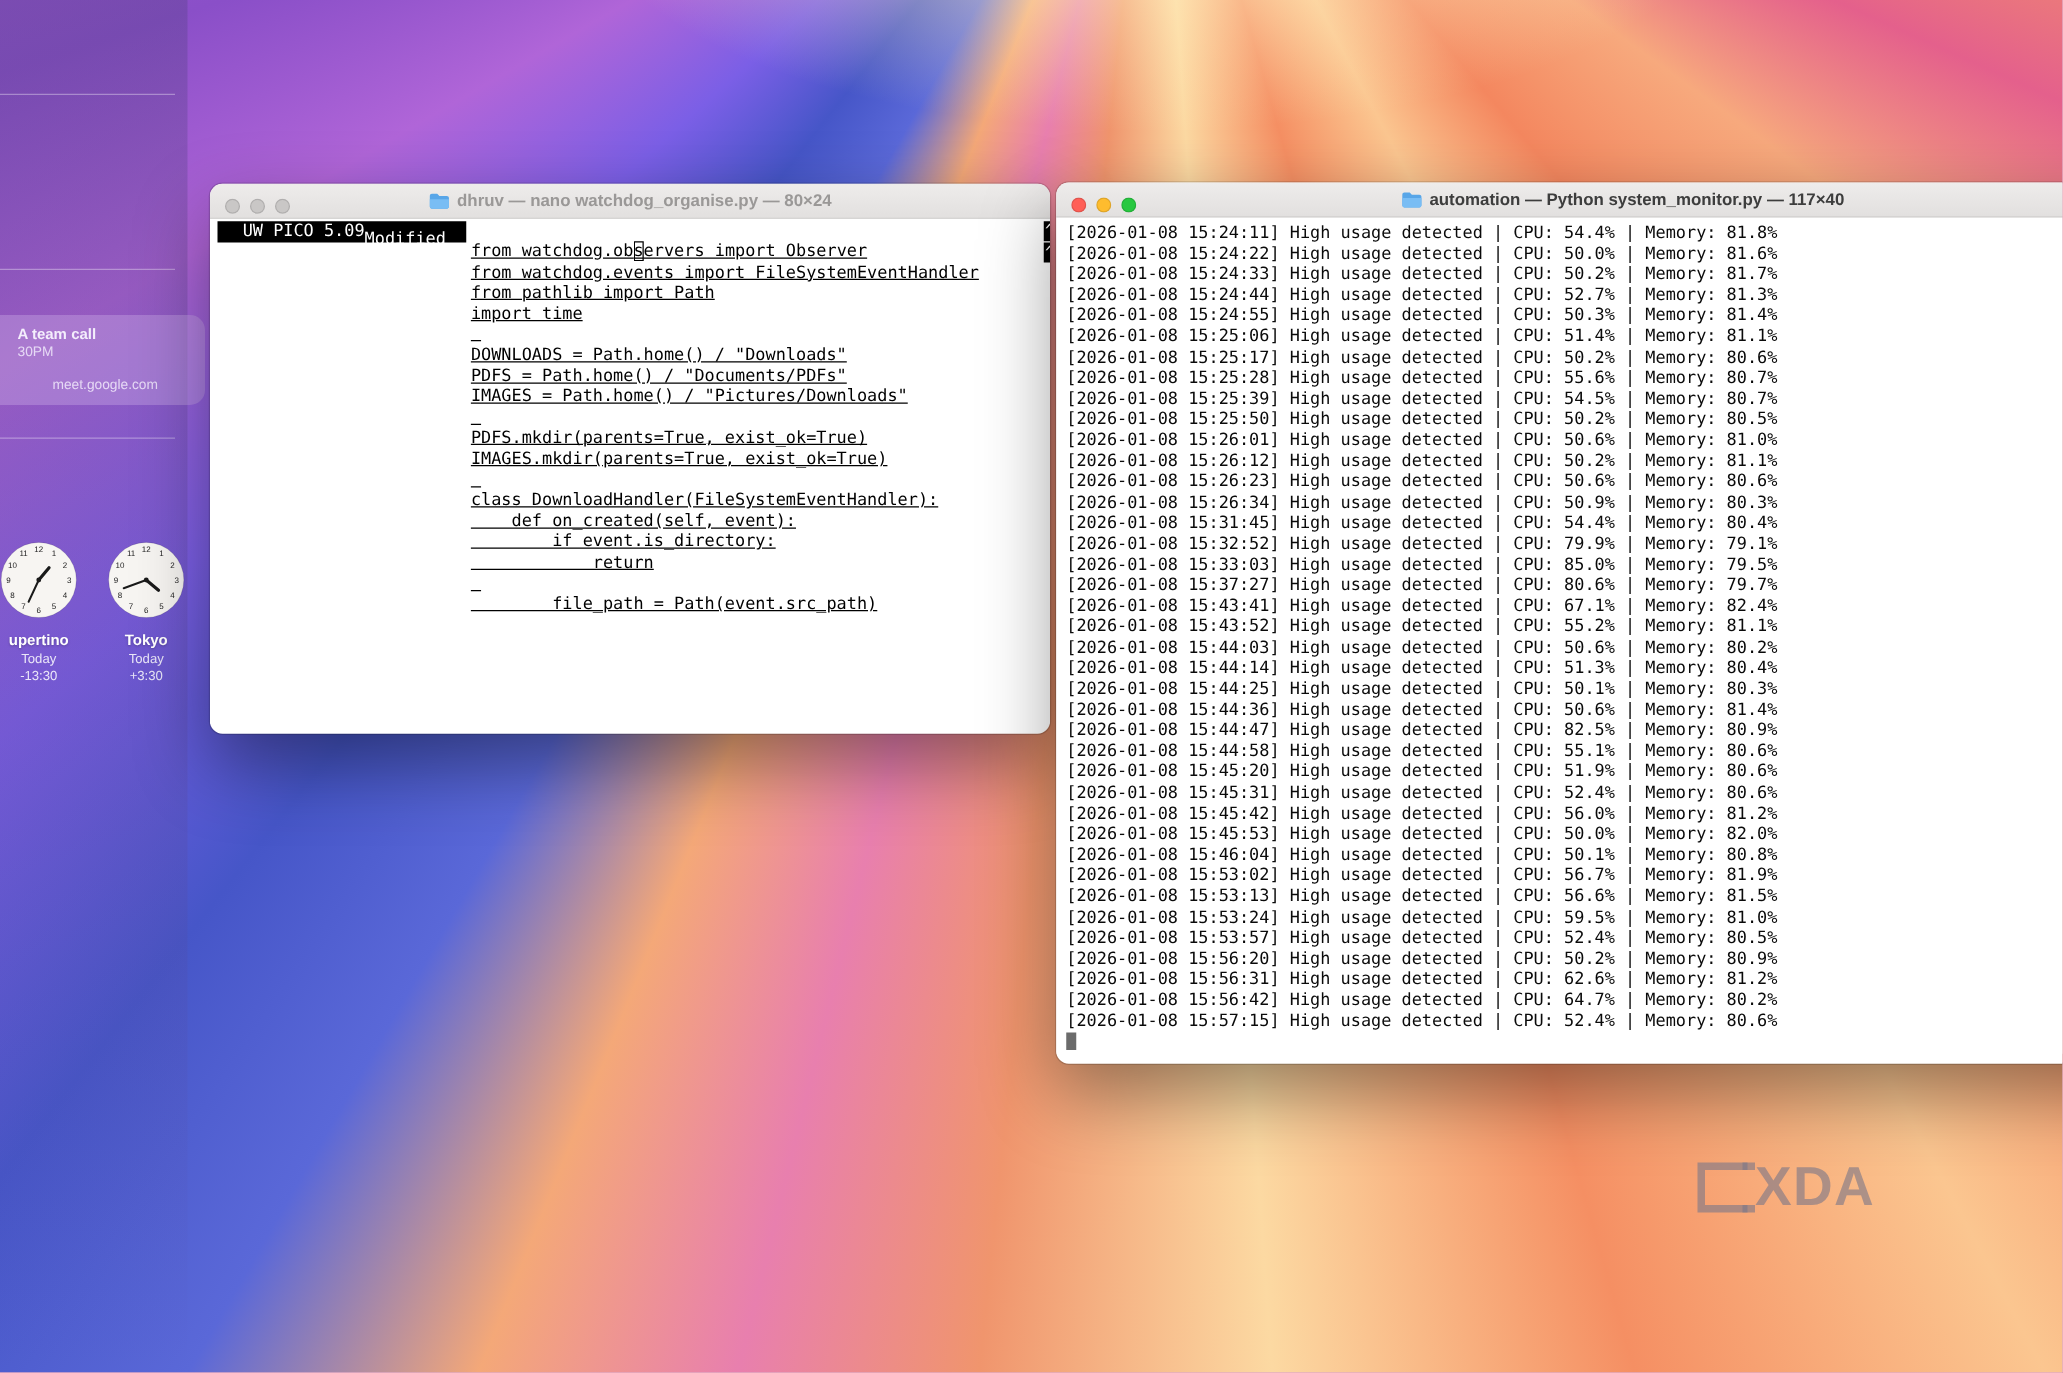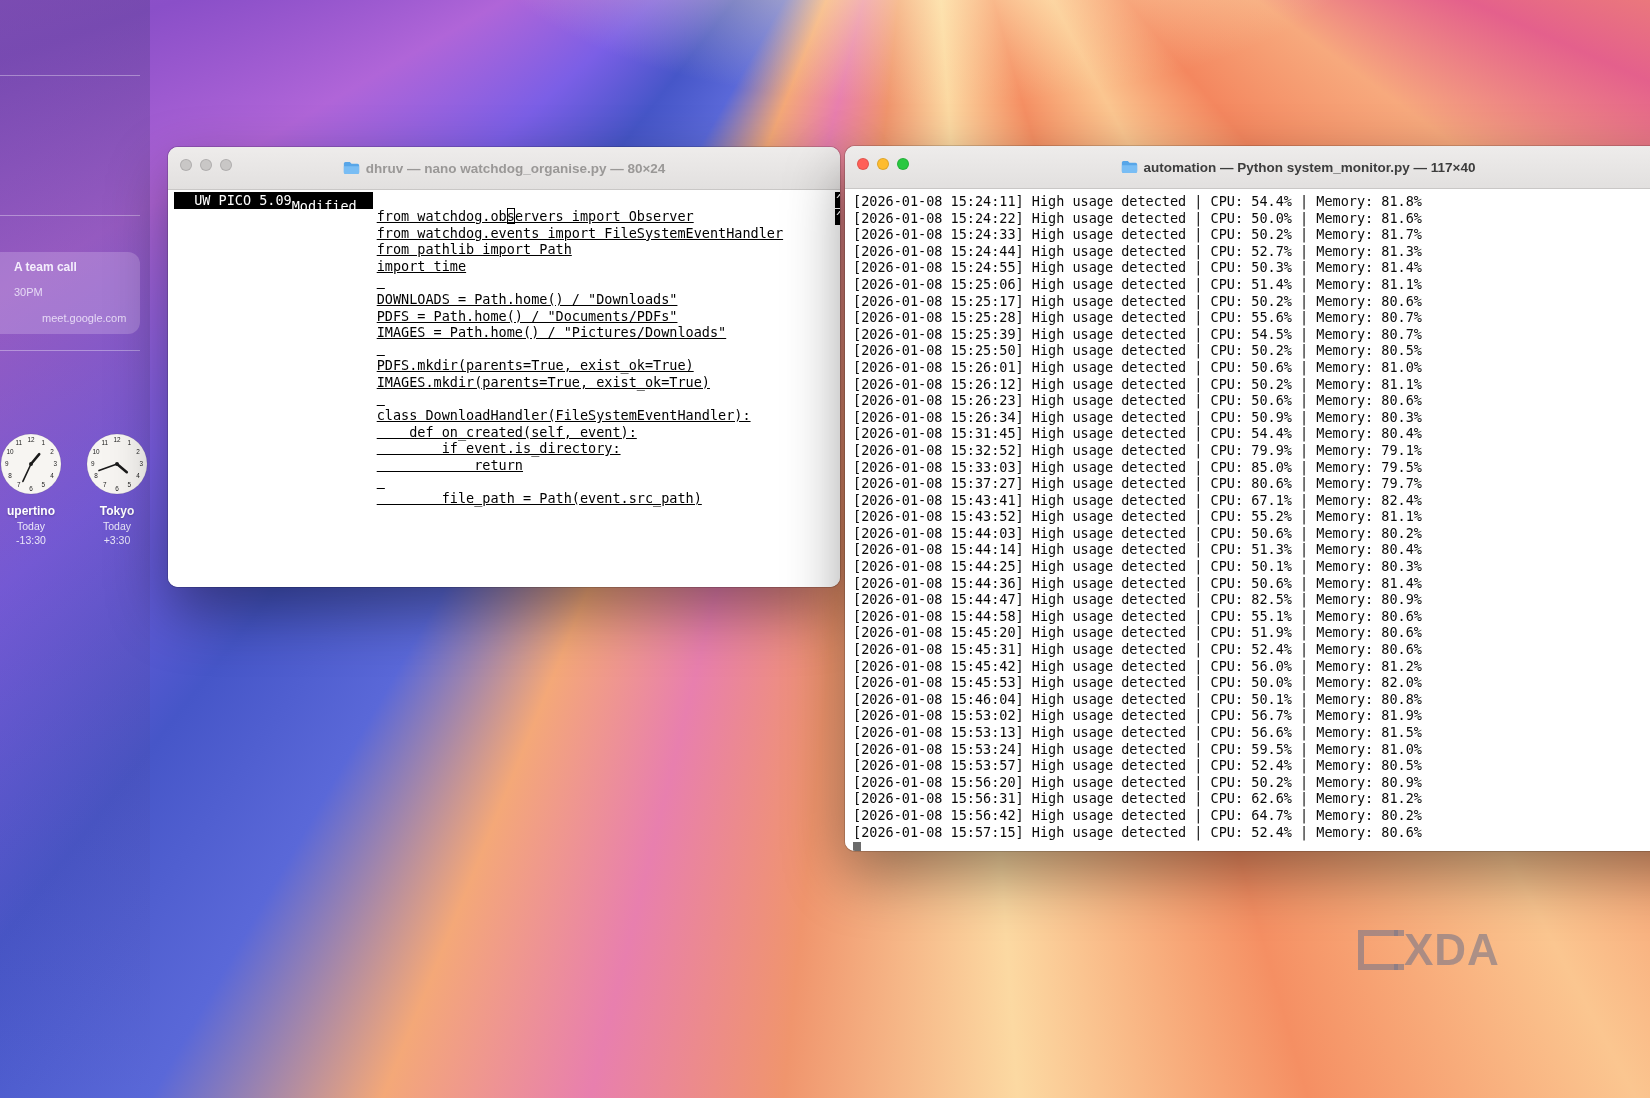--- a/index.html
+++ b/index.html
@@ -29,35 +29,35 @@
         #8a4fc8 162deg,
         #a05ad0 175deg,
         #b46bd4 180deg);
     background-color:#d27ba0;
   }
 
   
   .widget-col { position:absolute; left:0; top:0; width:150px; height:100%;
     background:linear-gradient(180deg, rgba(88,66,138,.38), rgba(88,66,138,.18) 60%, rgba(88,66,138,0)); }
   .widget-sep { position:absolute; left:0; width:140px; height:1px; background:rgba(255,255,255,.35); }
-  .cal-widget { position:absolute; left:0; top:252px; width:140px; padding:8px 10px 10px 14px;
+  .cal-widget { position:absolute; left:0; top:252px; width:164px; padding:8px 10px 10px 14px;
     background:rgba(210,180,235,.35); border-radius:0 12px 12px 0; color:#fff; }
   .cal-title { font-size:12px; font-weight:700; color:#f4eefc; }
-  .cal-time { font-size:11px; color:#e6d9f5; margin-top:12px; }
+  .cal-time { font-size:11px; color:#e6d9f5; margin-top:2px; }
   .cal-link { font-size:11px; color:#e6d9f5; margin-top:14px;margin-left:28px; }
   .clock-widget { position:absolute; top:432px; width:66px; text-align:center; }
   .clock-face { width:64px; height:64px; }
   .clock-city { font-size:12px; font-weight:700; color:#fff; margin-top:4px;
     text-shadow:0 1px 2px rgba(0,0,0,.25); white-space:nowrap; }
   .clock-sub { font-size:10.5px; color:rgba(255,255,255,.85); margin-top:2px; }
 
   
   .mac-window { position:absolute; border-radius:10px; overflow:hidden;
     box-shadow:0 24px 60px rgba(0,0,0,.40), 0 0 0 1px rgba(0,0,0,.15); background:#fff; }
-  .titlebar { height:43px; background:linear-gradient(#eeeceb,#e2e0df);
+  .titlebar { height:28px; background:linear-gradient(#eeeceb,#e2e0df);
     border-bottom:1px solid #c9c7c6; display:flex; align-items:center; position:relative; }
   .lights { position:absolute; left:12px; top:0; height:36px; display:flex; align-items:center; gap:8px; }
   .light { width:12px; height:12px; border-radius:50%; border:.5px solid rgba(0,0,0,.12); }
   .win-title { flex:1; text-align:center; font-size:13.5px; font-weight:600; color:#3d3d3d;
     display:flex; align-items:center; justify-content:center; gap:6px; }
   .win-title.inactive { color:#9a9897; }
   .folder-icon { display:inline-block; vertical-align:middle; }
 
   
   .nano-content { height:calc(100% - 36px); background:#fff; color:#000;

